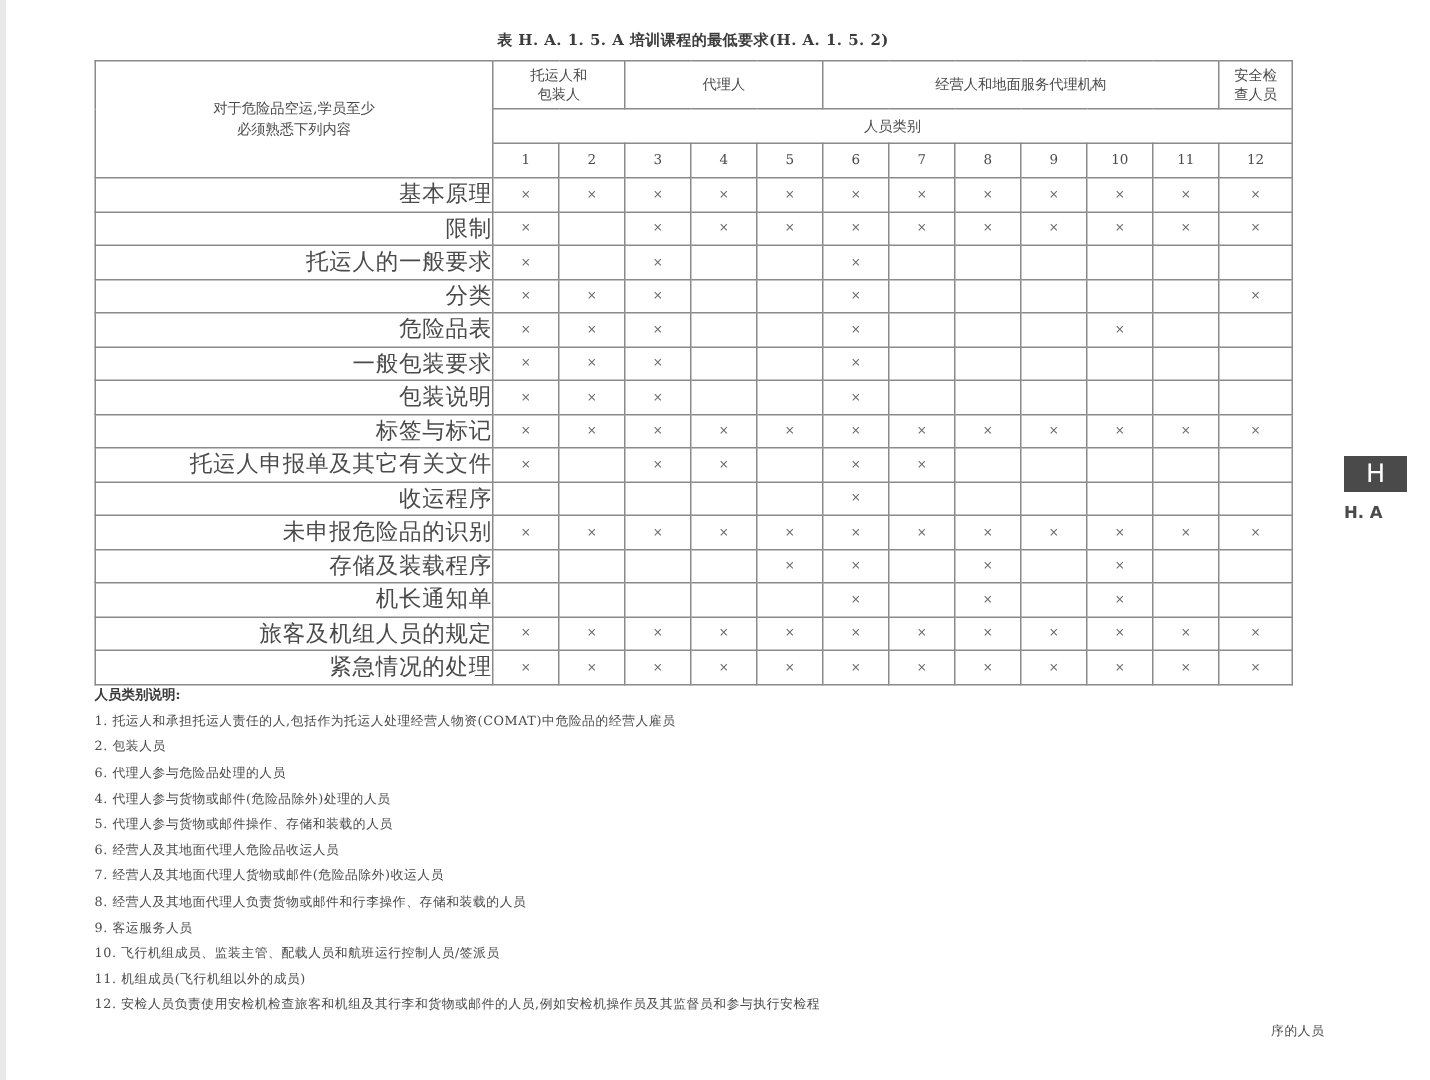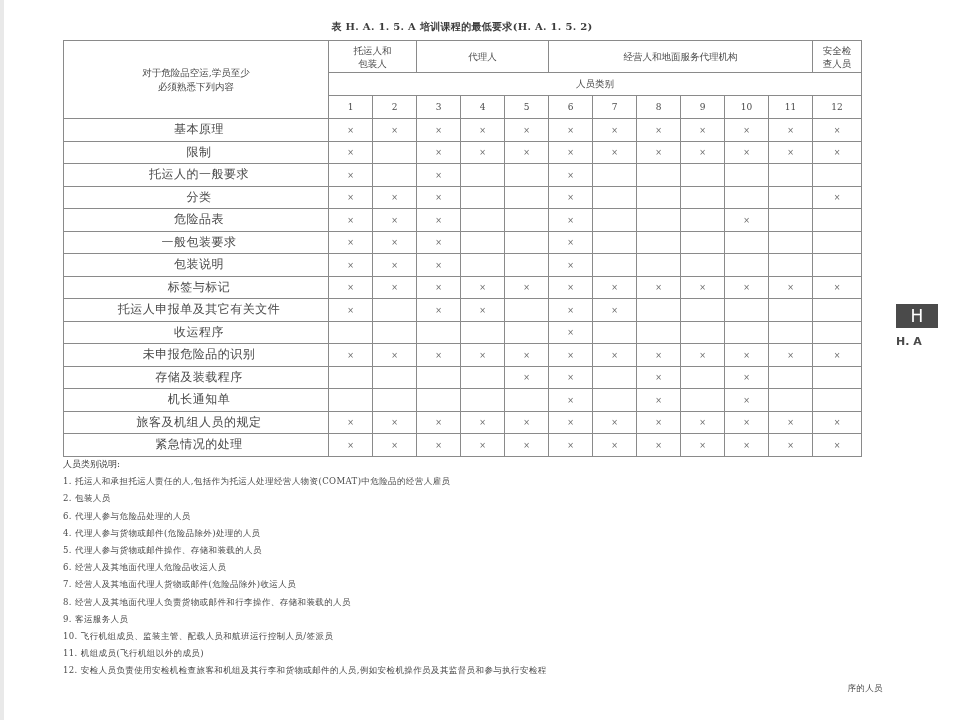--- a/index.html
+++ b/index.html
@@ -69,43 +69,43 @@
     table.req .num-head {
       height: 22px;
       font-size: 9px;
     }
     table.req tbody td {
       height: 21.5px;
       font-size: 9px;
       color: #555;
     }
     table.req tbody td.topic {
-      text-align: center;
+      text-align: right;
       padding-left: 6px;
-      font-size: 12px;
+      font-size: 15px;
       color: #4a4a4a;
       letter-spacing: 0.5px;
     }
     .mark {
       display: inline-block;
       font-family: "DejaVu Sans", sans-serif;
       font-size: 8px;
       color: #6a6a6a;
     }
     .notes {
       position: absolute;
       left: 63px;
       top: 456px;
       width: 820px;
       font-size: 8.5px;
       color: #4a4a4a;
       line-height: 17.2px;
     }
     .notes .notes-title {
-      font-weight: normal;
+      font-weight: bold;
       font-size: 9px;
       color: #3a3a3a;
     }
     .notes .note-item {
       white-space: nowrap;
       letter-spacing: 0.4px;
     }
     .notes .note-cont {
       padding-left: 12px;
       letter-spacing: 0.4px;

